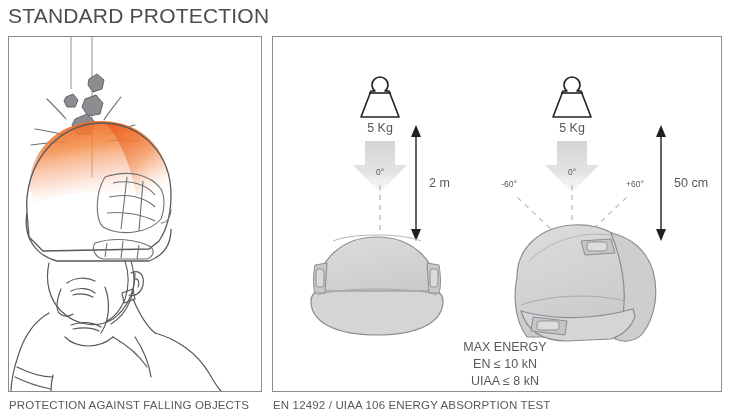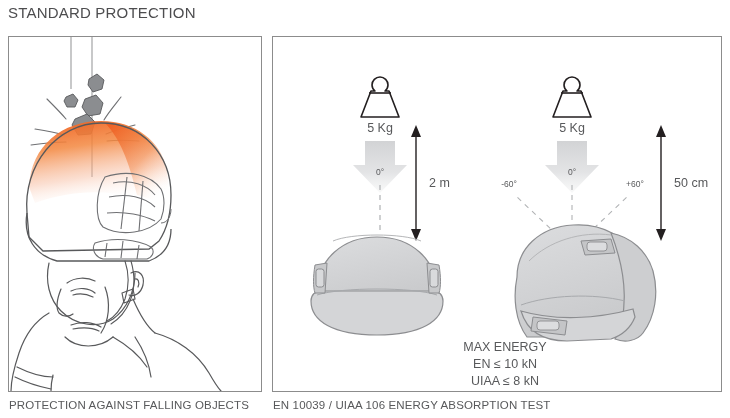--- a/index.html
+++ b/index.html
@@ -1,19 +1,19 @@
 <!DOCTYPE html>
 <html><head>
 <meta charset="utf-8">
 <style>
   html,body{margin:0;padding:0;background:#ffffff;}
   body{width:730px;height:418px;position:relative;overflow:hidden;
        font-family:"Liberation Sans",sans-serif;color:#58595b;}
   .page{position:absolute;inset:0;}
-  .title{position:absolute;left:8px;top:4px;font-size:15px;font-weight:400;
+  .title{position:absolute;left:8px;top:4px;font-size:21px;font-weight:400;
          letter-spacing:.2px;color:#4d4d4f;white-space:nowrap;text-align:right;}
   .panel{position:absolute;border:1px solid #8c8c8c;box-sizing:border-box;background:#fff;overflow:hidden;}
   #panel-left{left:8px;top:36px;width:254px;height:356px;}
   #panel-right{left:272px;top:36px;width:450px;height:356px;padding-left:8px;}
   .caption{position:absolute;top:399px;font-size:11.5px;color:#58595b;
            letter-spacing:.15px;white-space:nowrap;}
   #caption-left{left:9px;}
   #caption-right{left:273px;}
   .panel svg{display:block;}
   .lbl{font-family:"Liberation Sans",sans-serif;fill:#58595b;}
@@ -239,15 +239,15 @@
 
       <g>
         <text class="lbl" x="224" y="314" font-size="12.5" text-anchor="middle">MAX ENERGY</text>
         <text class="lbl" x="224" y="331" font-size="12.5" text-anchor="middle">EN ≤ 10 kN</text>
         <text class="lbl" x="224" y="348" font-size="12.5" text-anchor="middle">UIAA ≤ 8 kN</text>
       </g>
     </svg>
   </div>
 
   <div class="caption" id="caption-left">PROTECTION AGAINST FALLING OBJECTS</div>
-  <div class="caption" id="caption-right">EN 10039 / UIAA 106 ENERGY ABSORPTION TEST</div>
+  <div class="caption" id="caption-right">EN 12492 / UIAA 106 ENERGY ABSORPTION TEST</div>
 
 </div>
 
 </body></html>

